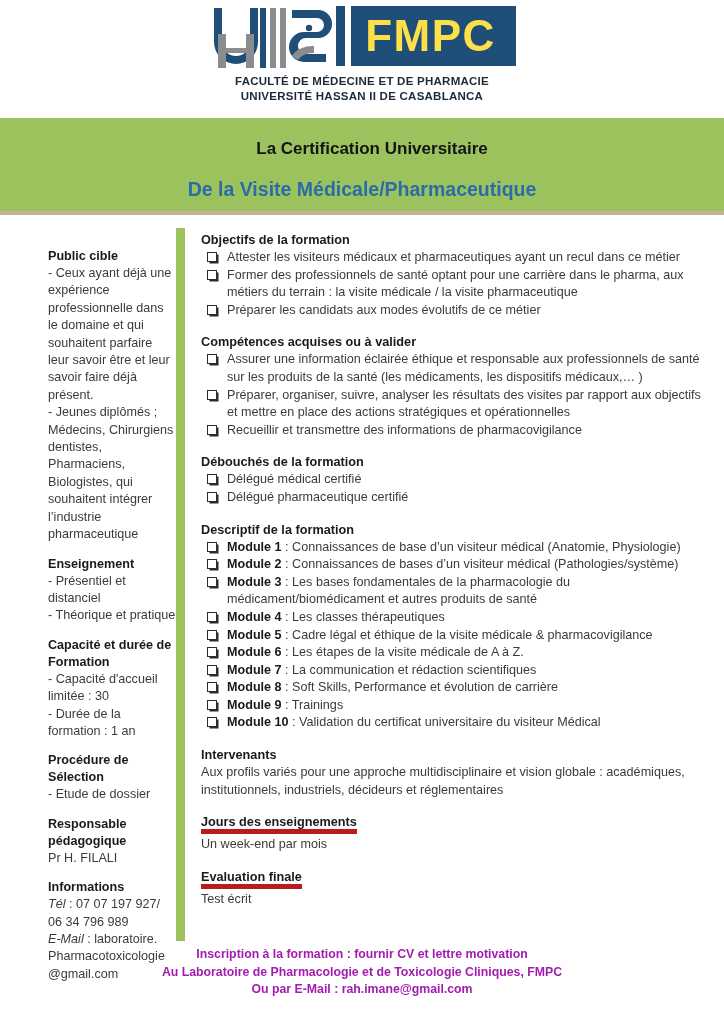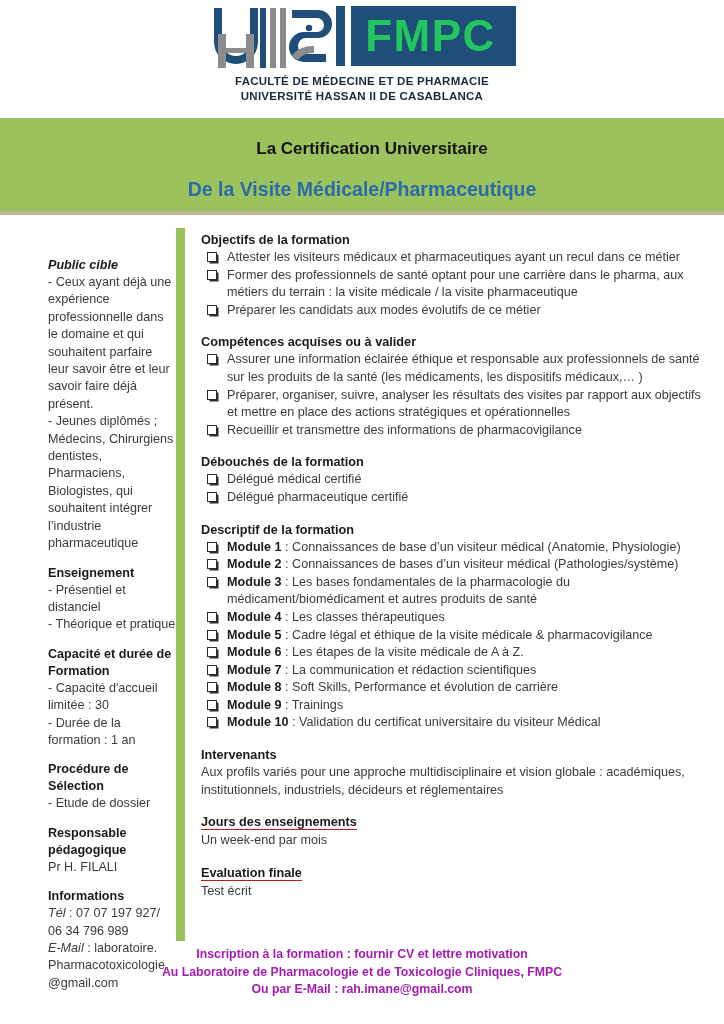--- a/index.html
+++ b/index.html
@@ -39,21 +39,21 @@
   }
   .fmpc-box {
     background: #1f4e79;
     height: 60px;
     padding: 0 20px 0 14px;
     display: flex;
     align-items: center;
     margin-left: 6px;
   }
   .fmpc-box .fmpc-text {
-    color: #22c55e;
+    color: #fde047;
     font-size: 44px;
     font-weight: bold;
     letter-spacing: 1.5px;
     line-height: 1;
     font-family: "Liberation Sans", sans-serif;
   }
   .fmpc-bar {
     width: 9px;
     height: 60px;
     background: #1f4e79;
@@ -143,38 +143,38 @@
   }
 
   
   .sb-head {
     font-size: 12.6px;
     font-weight: bold;
     color: #1a1a1a;
     line-height: 17px;
     margin-top: 12px;
   }
-  .sb-head.first { margin-top: 9px; font-style: italic; }
+  .sb-head.first { margin-top: 0; }
   .sb-text {
     font-size: 12.6px;
     color: #3b3b3b;
     line-height: 17.4px;
   }
 
   
   .sec {
     margin-bottom: 13px;
   }
   .sec-head {
     font-size: 12.7px;
     font-weight: bold;
     color: #1a1a1a;
     margin-bottom: 2px;
     display: inline-block;
-    border-bottom: 1px solid #b91c1c;
+    border-bottom: 5px solid #b91c1c;
     padding-bottom: 0px;
   }
   .sec-head.no-underline { border-bottom: none; }
   ul.checks {
     list-style: none;
     margin: 0;
     padding: 0;
   }
   ul.checks > li {
     position: relative;

